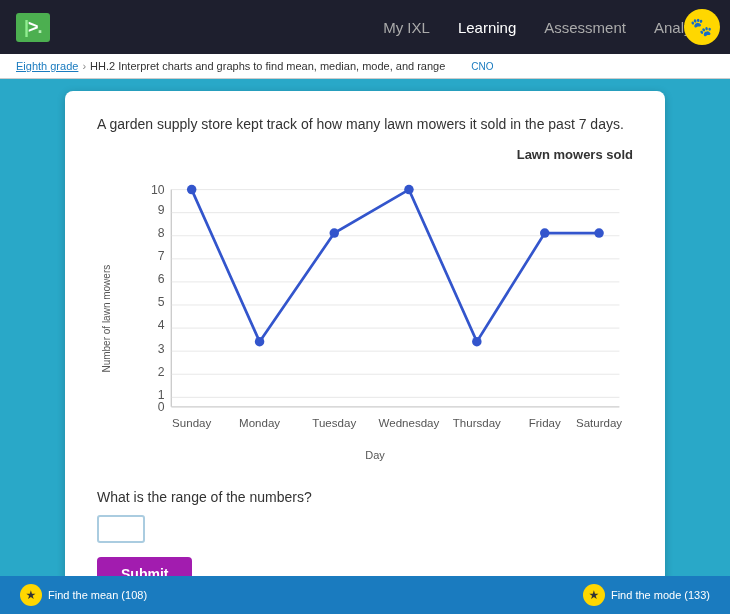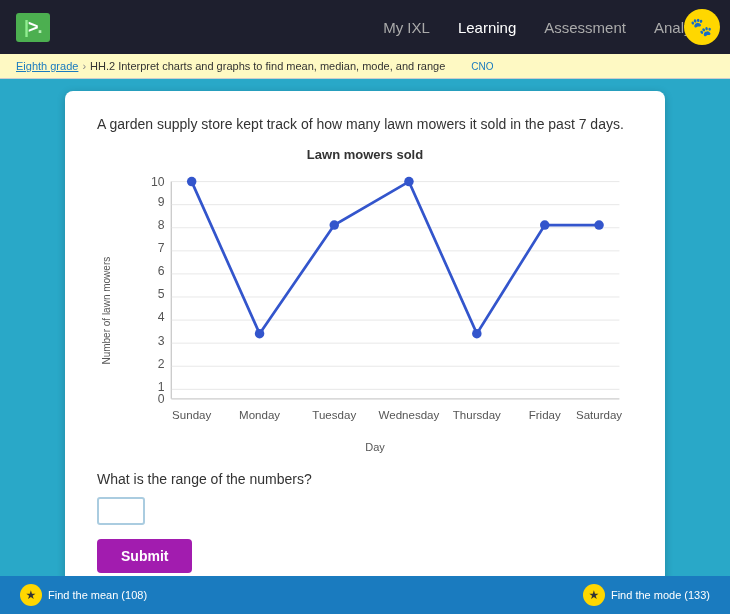--- a/index.html
+++ b/index.html
@@ -58,21 +58,21 @@
       font-size: 15px;
       cursor: pointer;
     }
     .nav-link.active {
       color: white;
       font-weight: normal;
     }
 
     
     .breadcrumb-bar {
-      background: #fef9c3;
+      background: #ffffff;
       padding: 6px 16px;
       font-size: 11px;
       color: #555;
       display: flex;
       align-items: center;
       gap: 4px;
       border-bottom: 1px solid #ccc;
     }
     .breadcrumb-link { color: #1a7bbf; cursor: pointer; text-decoration: underline; }
     .breadcrumb-sep { color: #888; }
@@ -101,25 +101,25 @@
       margin-bottom: 12px;
       line-height: 1.4;
     }
 
     
     .chart-container {
       margin: 0 auto;
       width: 100%;
     }
     .chart-title {
-      text-align: center;
+      text-align: right;
       font-size: 13px;
       font-weight: bold;
       color: #333;
-      margin-bottom: 6px;
+      margin-bottom: 14px;
     }
 
     .chart-wrap {
       display: flex;
       align-items: stretch;
     }
     .y-axis-label {
       display: flex;
       align-items: center;
       justify-content: center;
@@ -143,21 +143,21 @@
 
     .x-axis-label {
       text-align: center;
       font-size: 11px;
       color: #555;
       margin-top: 2px;
     }
 
     
     .range-question {
-      margin-top: 18px;
+      margin-top: 28px;
       font-size: 14px;
       color: #333;
     }
     .answer-input {
       display: block;
       margin-top: 10px;
       width: 48px;
       height: 28px;
       border: 2px solid #aacce0;
       border-radius: 3px;

